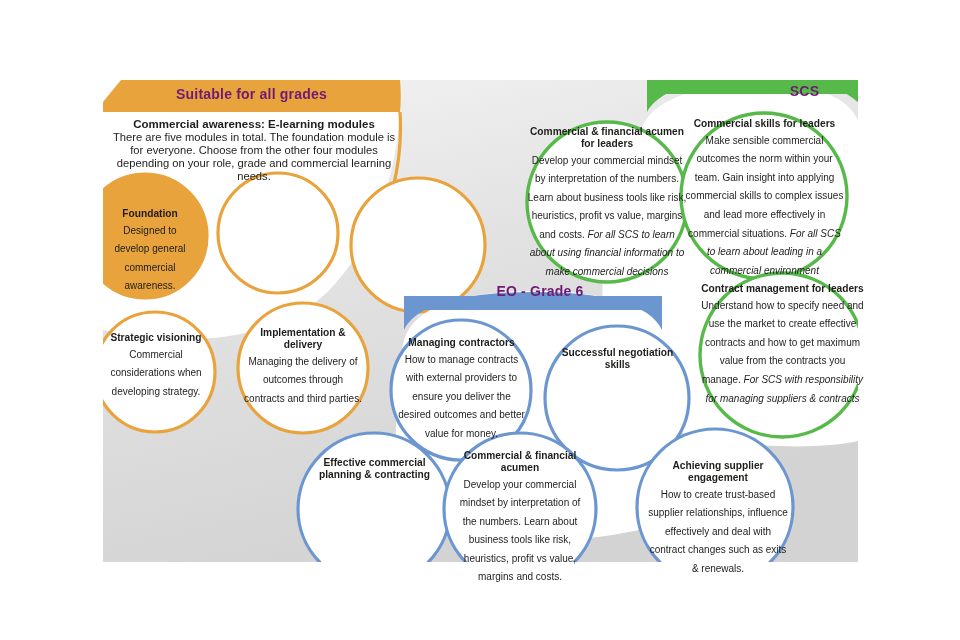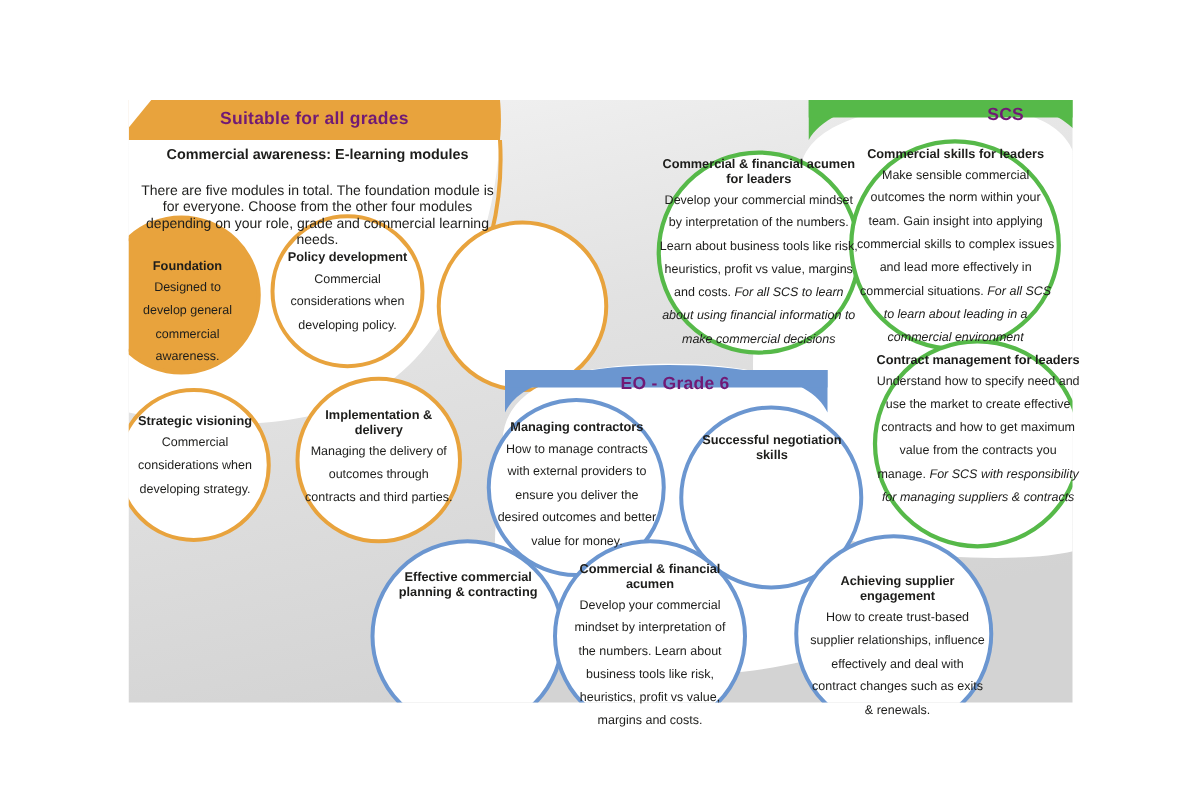--- a/index.html
+++ b/index.html
@@ -27,21 +27,21 @@
   }
   .banner-label {
     position: absolute;
     color: #701a75;
     font-weight: bold;
     text-align: center;
     letter-spacing: .2px;
   }
   .ttl { font-weight: bold; display: block; }
   .ital { font-style: italic; }
-  .intro-title { font-weight: bold; font-size: 11.5px; display:block; margin-bottom: 16px;}
+  .intro-title { font-weight: bold; font-size: 11.5px; display:block; margin-bottom: 0;}
   .intro-body { font-size: 11.2px; display:block; }
   .c-ttl { font-size: 10.2px; font-weight: bold; }
   .c-body { font-size: 10.0px; }
 </style>
 </head>
 <body>
 
 <div id="stage">
 
   <svg class="layer" viewBox="0 0 960 640" xmlns="http://www.w3.org/2000/svg">
@@ -96,36 +96,32 @@
       <circle cx="520" cy="509" r="76" fill="#ffffff" stroke="#6b96d0" stroke-width="3.2"></circle>
       <circle cx="715" cy="507" r="78" fill="#ffffff" stroke="#6b96d0" stroke-width="3.2"></circle>
 
     </g>
   </svg>
 
   <div class="banner-label" style="left:103px; top:86px; width:297px; font-size:14px;">Suitable for all grades</div>
 
   <div class="banner-label" style="left:647px; top:83px; width:219px; font-size:14px;padding-left:48px;">SCS</div>
 
-  <div class="banner-label" style="left:404px; top:298px; width:272px; font-size:14px;">EO - Grade 6</div>
+  <div class="banner-label" style="left:404px; top:283px; width:272px; font-size:14px;">EO - Grade 6</div>
 
   <div class="txt" style="left:108px; top:118px; width:292px;">
     <span class="intro-title">Commercial awareness: E-learning modules</span>
     <span class="intro-body">There are five modules in total. The foundation module is for everyone. Choose from the other four modules depending on your role, grade and commercial learning needs.</span>
   </div>
 
   <div class="txt" style="left:109px; top:208px; width:82px;">
     <span class="ttl c-ttl">Foundation</span>
     <span class="c-body">Designed to develop general commercial awareness.</span>
   </div>
 
-  <div class="txt" style="left:226px; top:201px; width:104px;">
-    <span class="ttl c-ttl">Policy development</span>
-    <span class="c-body">Commercial considerations when developing policy.</span>
-  </div>
 
 
   <div class="txt" style="left:108px; top:332px; width:96px;">
     <span class="ttl c-ttl">Strategic visioning</span>
     <span class="c-body">Commercial considerations when developing strategy.</span>
   </div>
 
   <div class="txt" style="left:243px; top:327px; width:120px;">
     <span class="ttl c-ttl">Implementation &amp; delivery</span>
     <span class="c-body">Managing the delivery of outcomes through contracts and third parties.</span>

